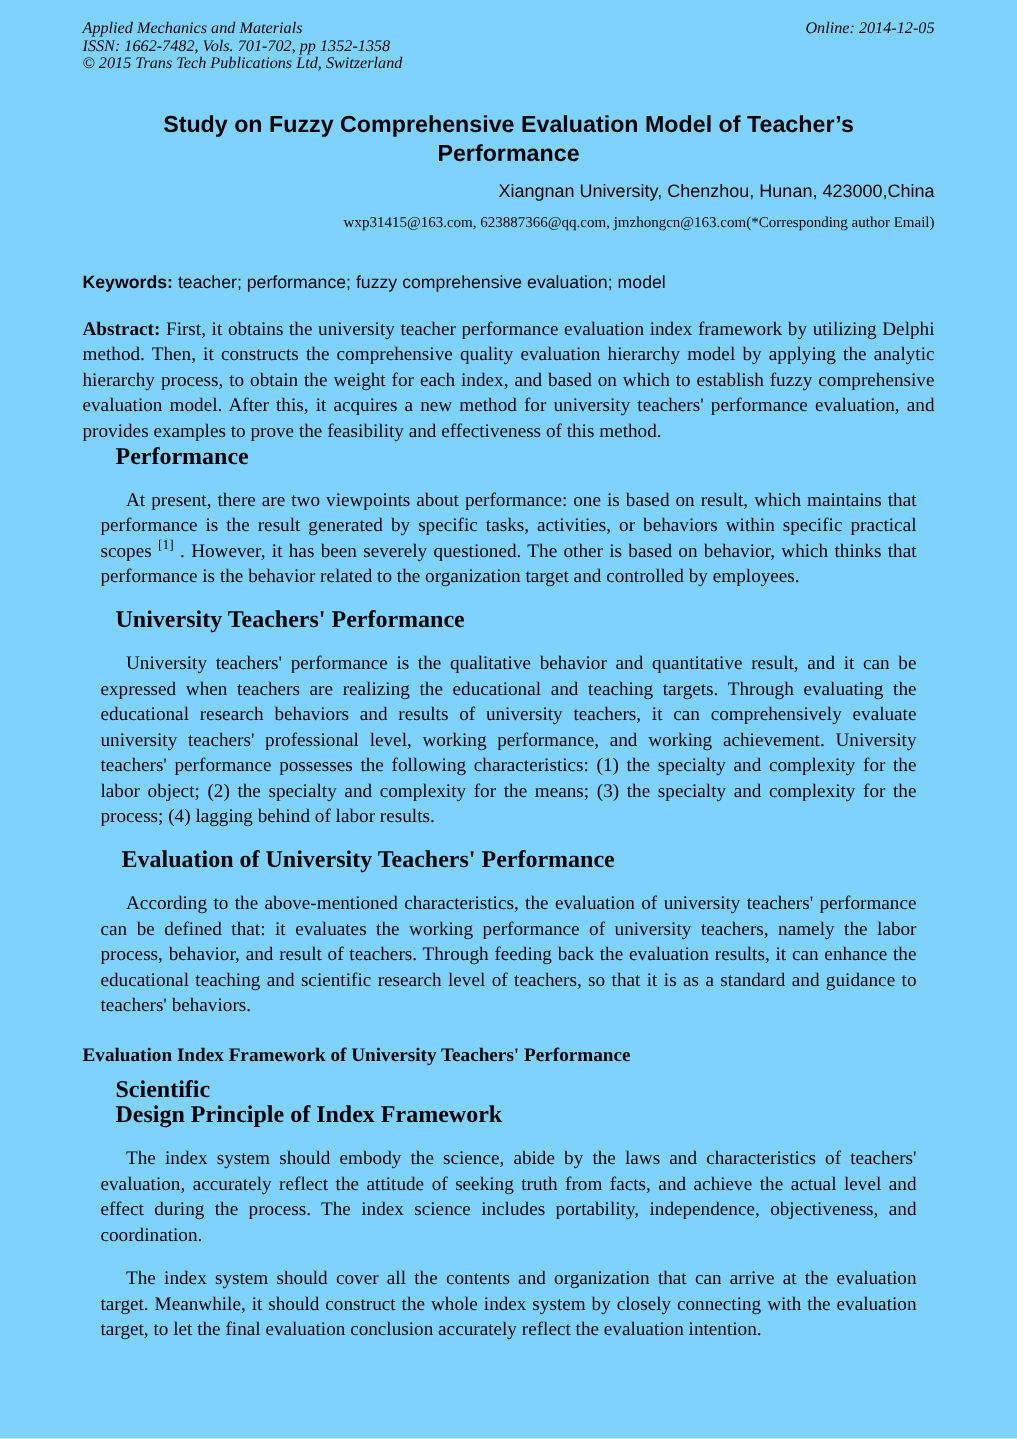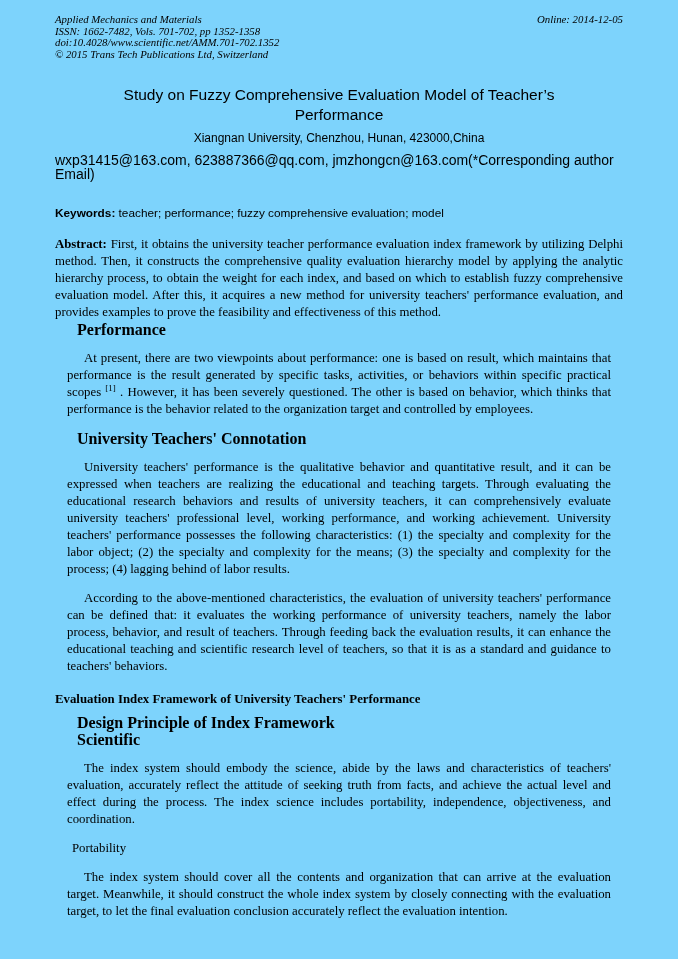--- a/index.html
+++ b/index.html
@@ -25,21 +25,21 @@
     align-items: flex-start;
     font-family: "Liberation Serif", serif;
     font-style: italic;
     font-size: 10.8px;
     line-height: 11.6px;
     white-space: nowrap;
   }
   
   .paper-title {
     font-family: "Liberation Sans", sans-serif;
-    font-weight: normal;
+    font-weight: bold;
     font-size: 15.5px;
     line-height: 19.5px;
     text-align: center;
     max-width: 505px;
     margin: 25px auto 0 auto;
   }
   .authors-line {
     font-family: "Liberation Sans", sans-serif;
     font-size: 14.5px;
     line-height: 17px;
@@ -48,28 +48,28 @@
   }
   .authors-line sup {
     font-size: 9px;
     vertical-align: super;
     line-height: 0;
   }
   .affiliation-line {
     font-family: "Liberation Sans", sans-serif;
     font-size: 12px;
     line-height: 14px;
-    text-align: center;
+    text-align: right;
     margin-top: 7px;
   }
   .emails-line {
-    font-family: Liberation Sans, sans-serif;
-    font-size: 14px;
+    font-family: Liberation Serif, serif;
+    font-size: 10px;
     line-height: 14px;
-    text-align: left;
+    text-align: right;
     margin-top: 8px;
   }
   
   .keywords-line {
     font-family: "Liberation Sans", sans-serif;
     font-size: 11.8px;
     line-height: 15px;
     margin: 25px 0 0 0;
   }
   .keywords-line b { font-weight: bold; }
@@ -116,21 +116,20 @@
 </style>
 </head>
 <body>
 
 <div class="page">
 
   <div class="doc-header">
     <div>
       <div>Applied Mechanics and Materials</div>
       <div>ISSN: 1662-7482, Vols. 701-702, pp 1352-1358</div>
-      <div>doi:10.4028/www.scientific.net/AMM.701-702.1352</div>
       <div>© 2015 Trans Tech Publications Ltd, Switzerland</div>
     </div>
     <div>Online: 2014-12-05</div>
   </div>
 
   <h1 class="paper-title">Study on Fuzzy Comprehensive Evaluation Model of Teacher’s Performance</h1>
 
 
   <div class="affiliation-line">Xiangnan University, Chenzhou, Hunan, 423000,China</div>
 
@@ -138,30 +137,30 @@
 
   <p class="keywords-line"><b>Keywords:</b><span> teacher; performance; fuzzy comprehensive evaluation; model</span></p>
 
   <p class="abstract-para"><b>Abstract:</b><span> First, it obtains the university teacher performance evaluation index framework by utilizing Delphi method. Then, it constructs the comprehensive quality evaluation hierarchy model by applying the analytic hierarchy process, to obtain the weight for each index, and based on which to establish fuzzy comprehensive evaluation model. After this, it acquires a new method for university teachers' performance evaluation, and provides examples to prove the feasibility and effectiveness of this method.</span></p>
 
   <section>
 
     <h3 class="sub-heading">Performance</h3>
     <p class="body-para"><span>At present, there are two viewpoints about performance: one is based on result, which maintains that performance is the result generated by specific tasks, activities, or behaviors within specific practical scopes </span><sup class="ref-sup">[1]</sup><span> . However, it has been severely questioned. The other is based on behavior, which thinks that performance is the behavior related to the organization target and controlled by employees.</span></p>
 
-    <h3 class="sub-heading">University Teachers' Connotation</h3>
+    <h3 class="sub-heading">University Teachers' Performance</h3>
     <p class="body-para">University teachers' performance is the qualitative behavior and quantitative result, and it can be expressed when teachers are realizing the educational and teaching targets.  Through evaluating the educational research behaviors and results of university teachers, it can comprehensively evaluate university teachers' professional level, working performance, and working achievement. University teachers' performance possesses the following characteristics: (1) the specialty and complexity for the labor object; (2) the specialty and complexity for the means; (3) the specialty and complexity for the process; (4) lagging behind of labor results.</p>
 
+    <h3 class="sub-heading extra-indent">Evaluation of University Teachers' Performance</h3>
     <p class="body-para">According to the above-mentioned characteristics, the evaluation of university teachers' performance can be defined  that: it evaluates the working performance of university teachers, namely the labor process, behavior, and result of teachers. Through feeding back the evaluation results, it can enhance the educational teaching and scientific research level of teachers, so that it is as a standard and guidance to teachers' behaviors.</p>
   </section>
 
   <section>
     <h2 class="section-heading">Evaluation Index Framework of University Teachers' Performance</h2>
 
+    <h3 class="sub-heading">Scientific</h3>
     <h3 class="sub-heading">Design Principle of Index Framework</h3>
-    <h3 class="sub-heading">Scientific</h3>
     <p class="body-para">The index system should embody the science, abide by the laws and characteristics of teachers' evaluation, accurately reflect the attitude of seeking truth from facts, and achieve the actual level and effect during the process. The index science includes portability, independence, objectiveness, and coordination.</p>
 
-    <p class="plain-line">Portability</p>
     <p class="body-para">The index system should cover all the contents and organization that can arrive at the evaluation target. Meanwhile, it should construct the whole index system by closely connecting with the evaluation target, to let the final evaluation conclusion accurately reflect the evaluation intention.</p>
   </section>
 
 </div>
 
 </body></html>

